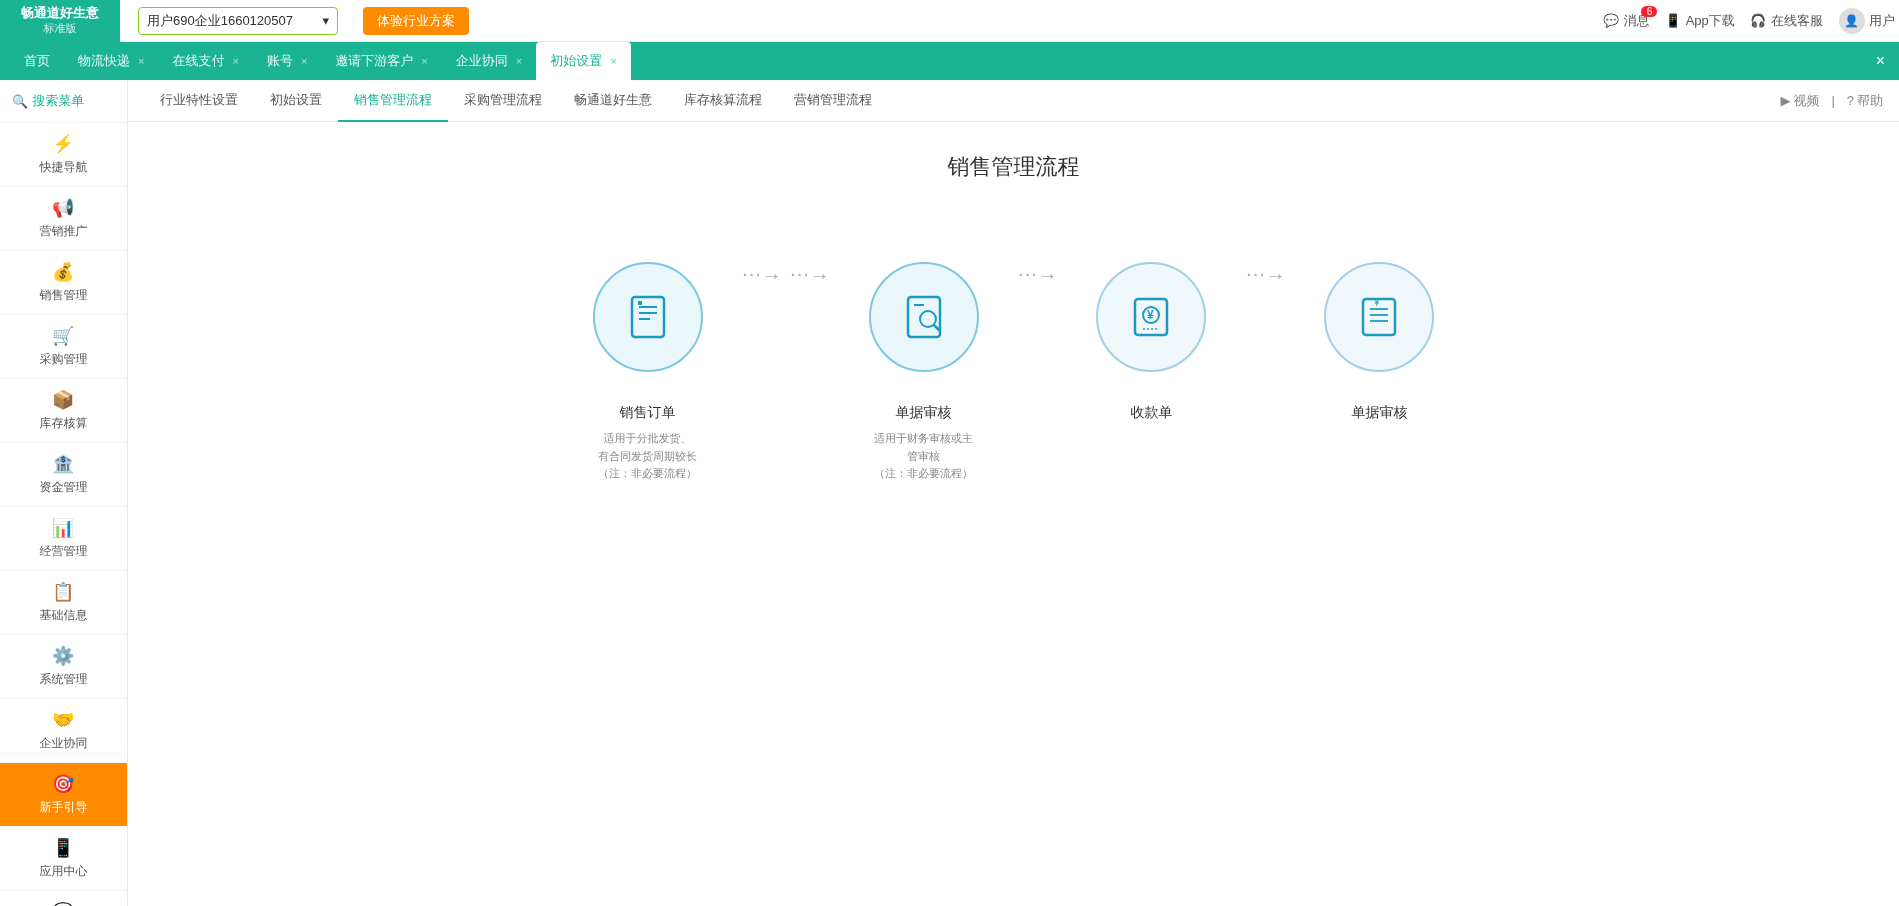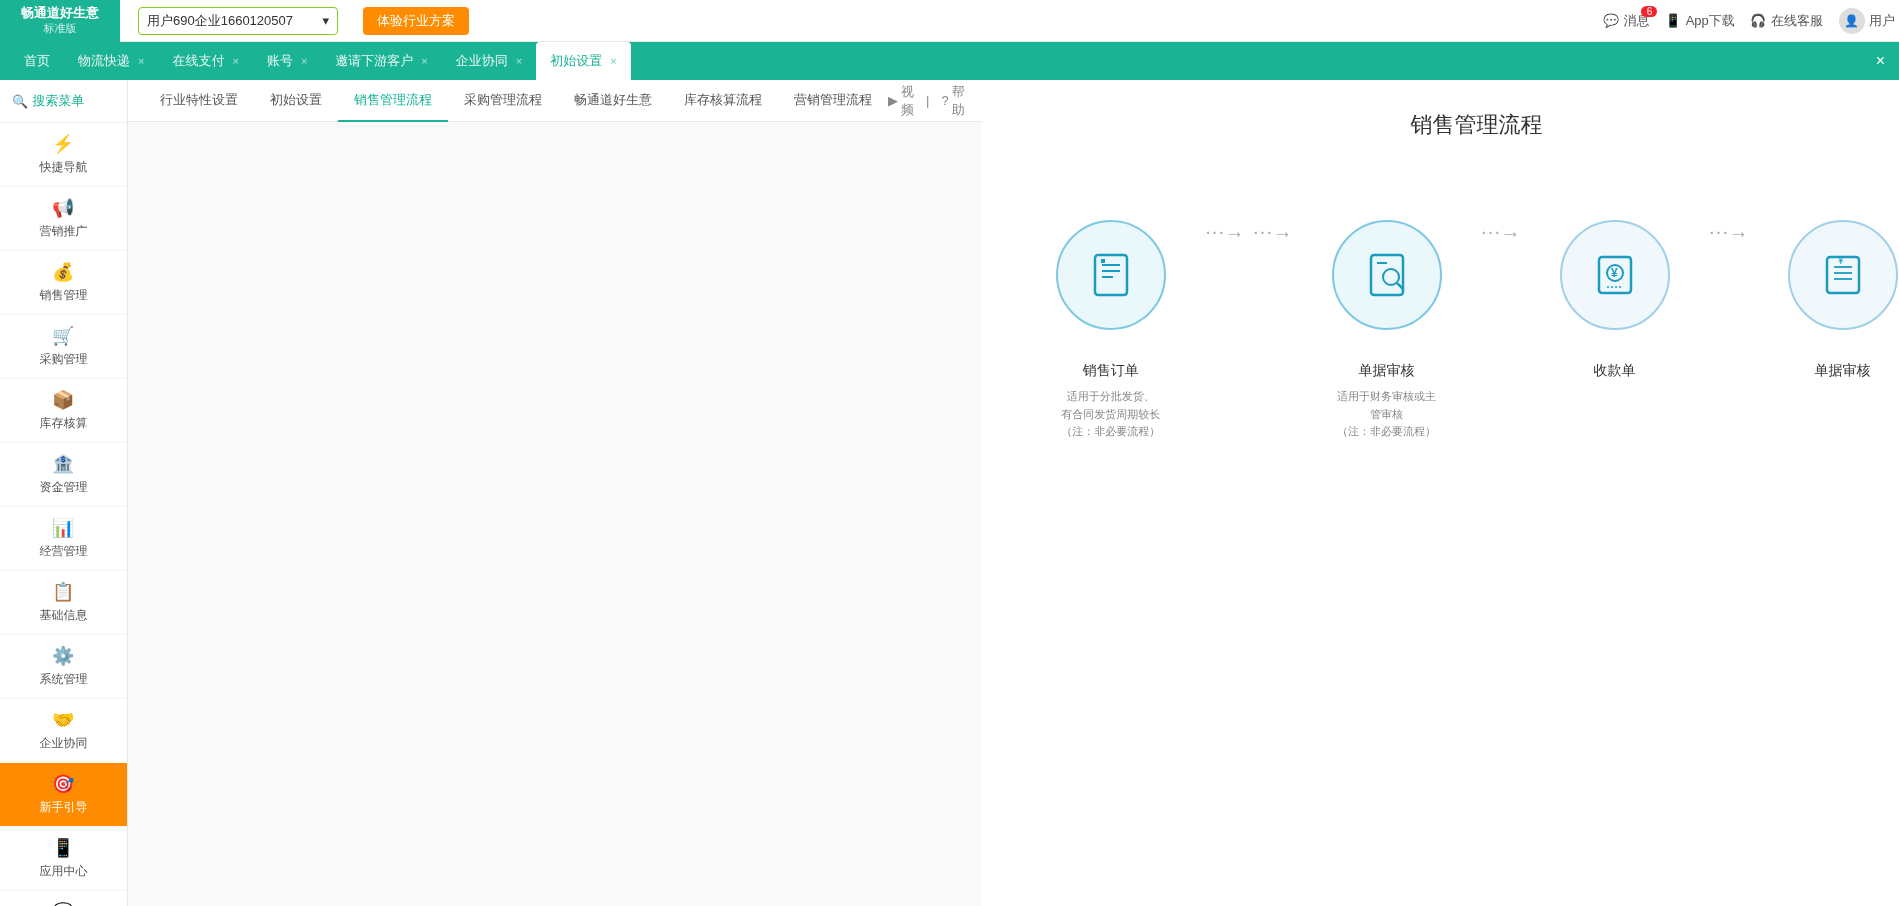--- a/index.html
+++ b/index.html
@@ -164,21 +164,21 @@
     }
     .sidebar-item.active { background: #ff8c00; color: #fff; }
     .sidebar-item .s-icon { font-size: 18px; }
 
     
     .content {
       flex: 1;
       background: #f9f9f9;
       overflow: auto;
       display: flex;
-      flex-direction: row;
+      flex-direction: column;
     }
 
     
     .sub-tabs {
       display: flex;
       align-items: center;
       background: #fff;
       border-bottom: 1px solid #e8e8e8;
       padding: 0 16px;
       height: 42px;

